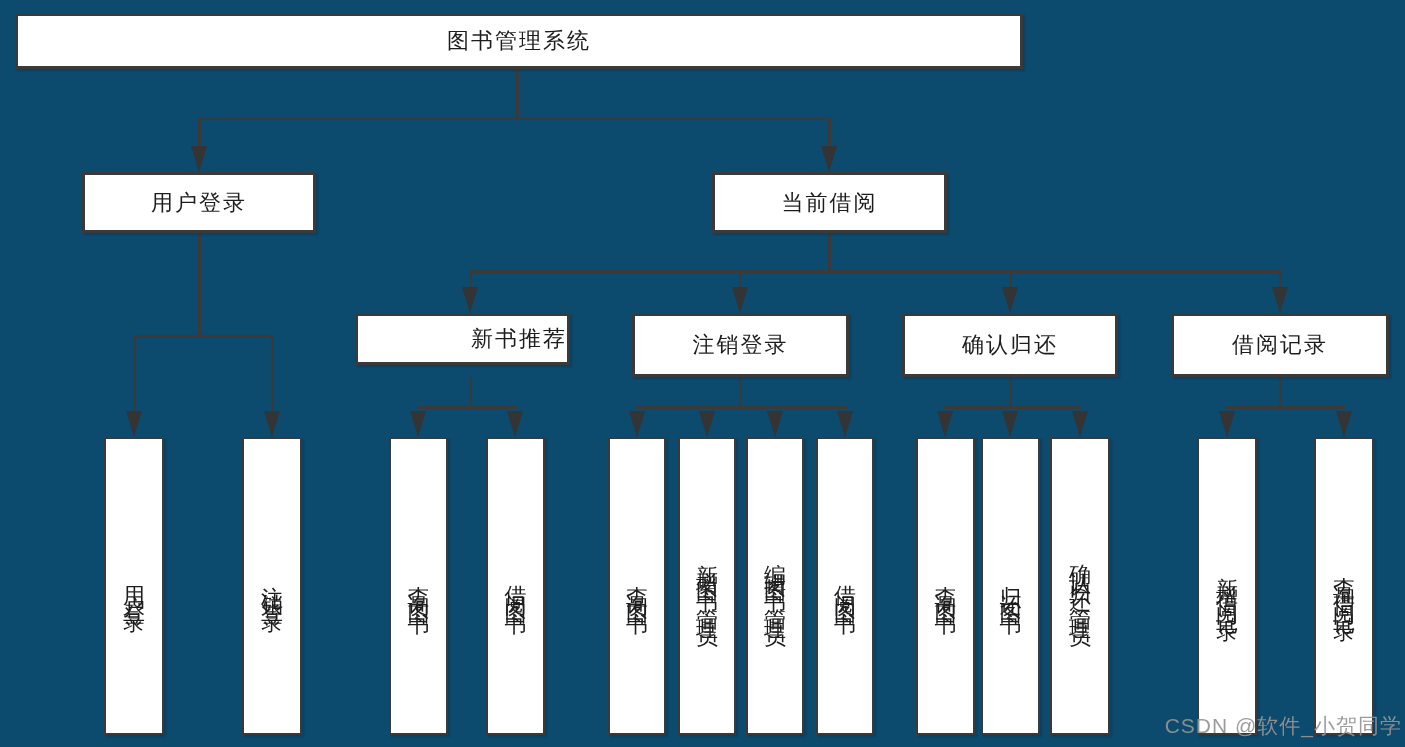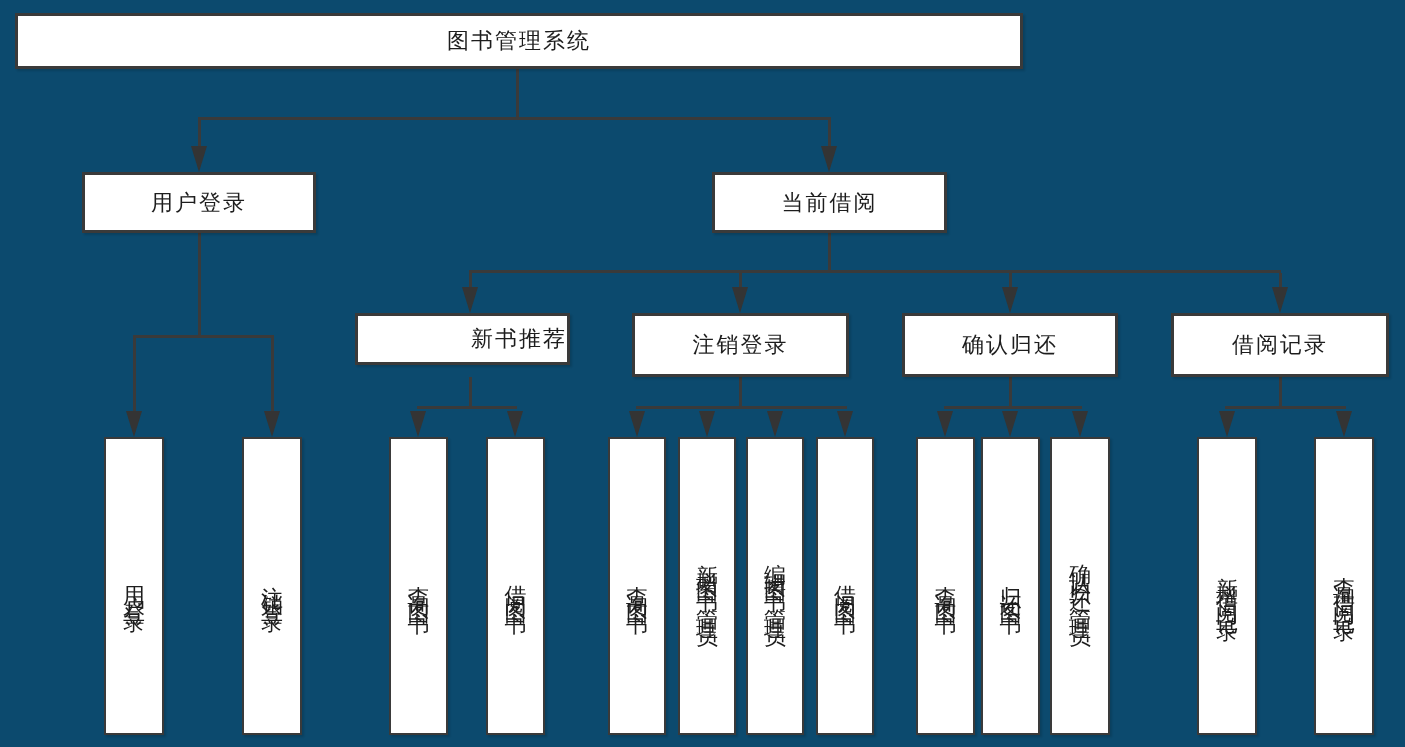--- a/index.html
+++ b/index.html
@@ -151,14 +151,15 @@
     <span class="vtext">确认归还（管理员）</span>
   </div>
 
   <div class="vbox" style="left:1197px;top:437px;width:60px;height:298px;">
     <span class="vtext">新增借阅记录</span>
   </div>
   <div class="vbox" style="left:1314px;top:437px;width:60px;height:298px;">
     <span class="vtext">查询借阅记录</span>
   </div>
 
+  <div class="watermark">CSDN @软件_小贺同学</div>
 
 </div>
 
 </body></html>

